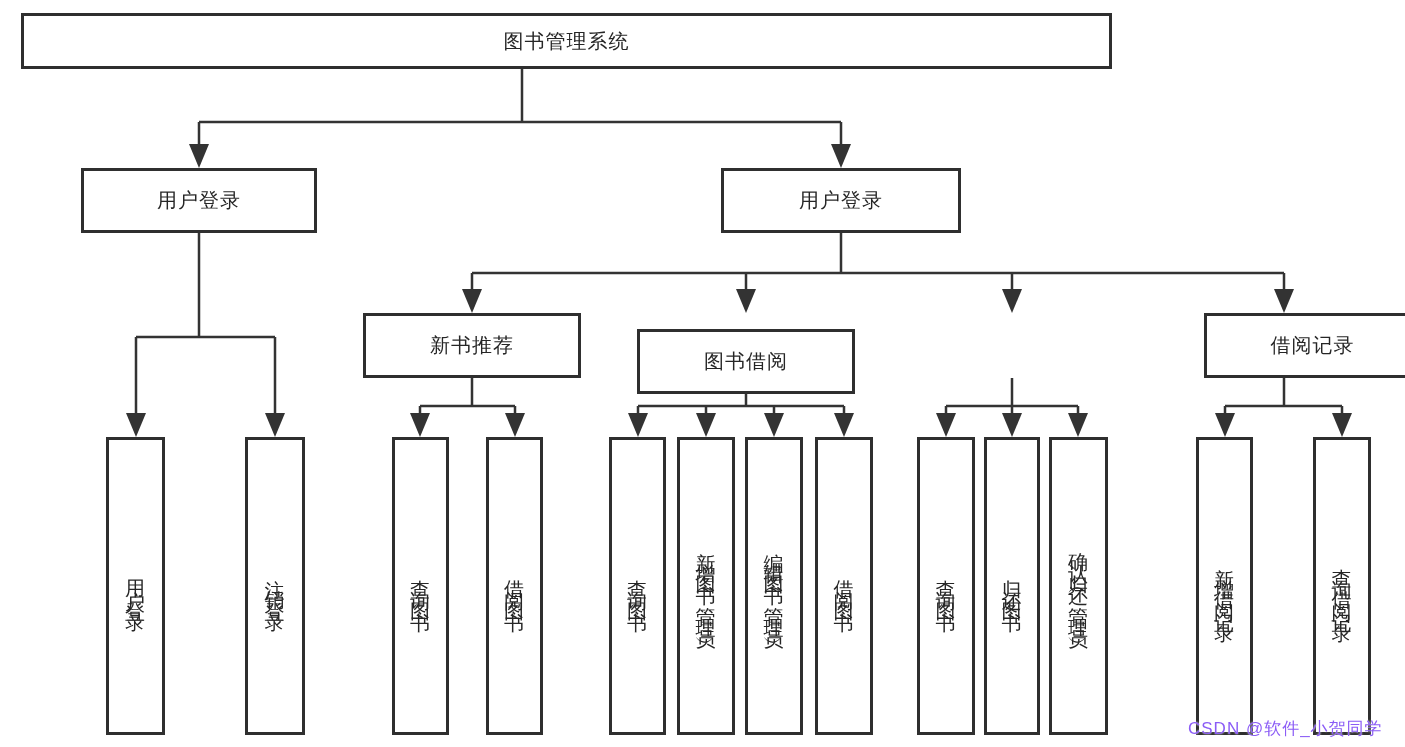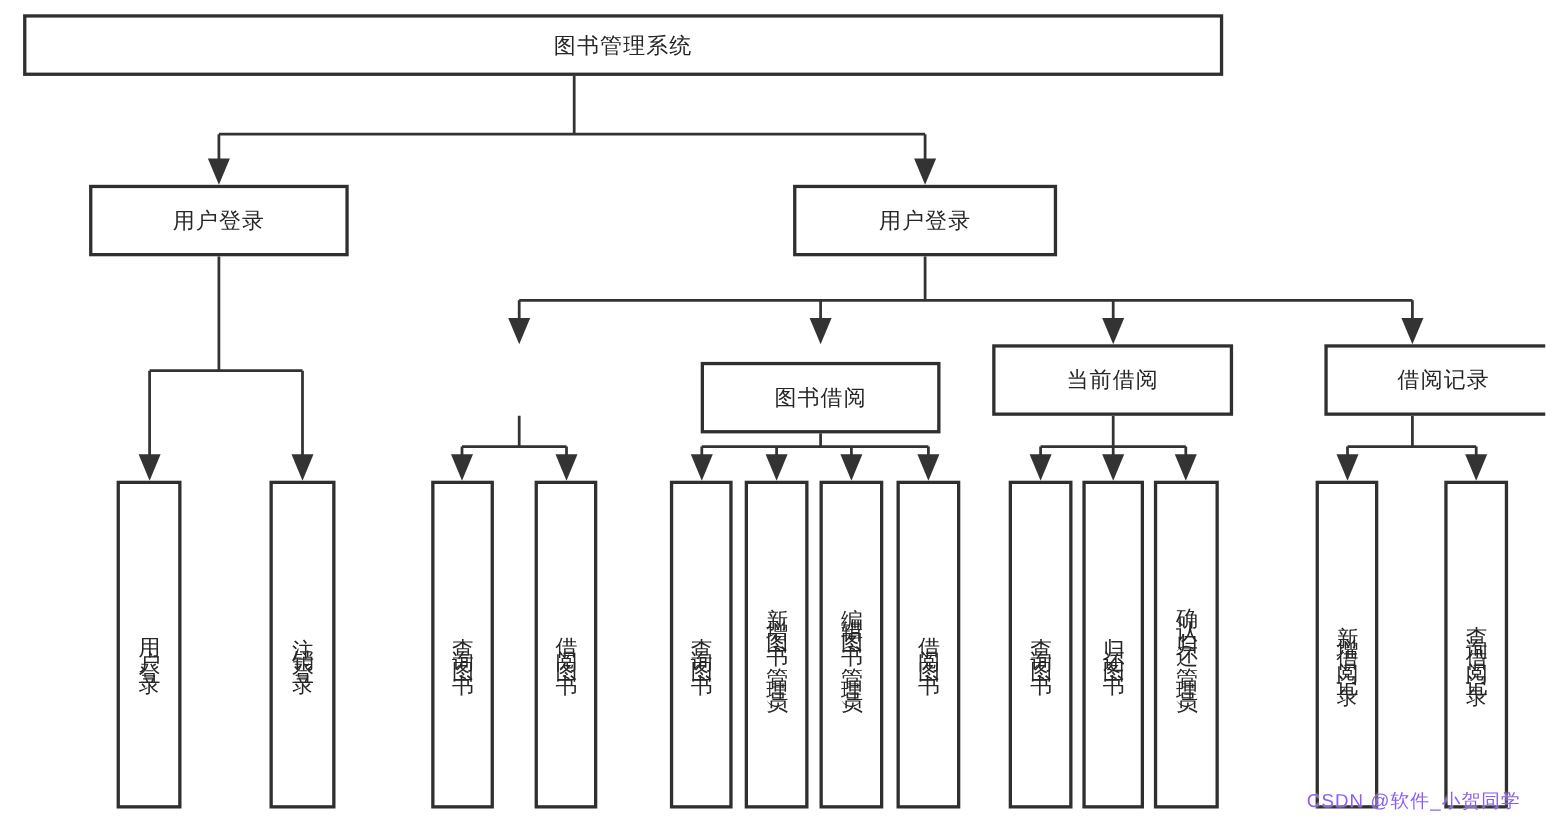--- a/index.html
+++ b/index.html
@@ -108,25 +108,25 @@
     <span>图书管理系统</span>
   </div>
 
   <div class="hbox" style="left:81px; top:168px; width:236px; height:65px;">
     <span>用户登录</span>
   </div>
   <div class="hbox" style="left:721px; top:168px; width:240px; height:65px;">
     <span>用户登录</span>
   </div>
 
+  <div class="hbox" style="left:363px; top:313px; width:218px; height:65px;">
+    <span>新书推荐</span>
+  </div>
   <div class="hbox" style="left:637px; top:313px; width:218px; height:65px;margin-top:16px;">
     <span>图书借阅</span>
-  </div>
-  <div class="hbox" style="left:902px; top:313px; width:219px; height:65px;">
-    <span>当前借阅</span>
   </div>
   <div class="hbox" style="left:1204px; top:313px; width:217px; height:65px;">
     <span>借阅记录</span>
   </div>
 
   <div class="vbox" style="left:106px; top:437px; width:59px; height:298px;">
     <span>用户登录</span>
   </div>
   <div class="vbox" style="left:245px; top:437px; width:60px; height:298px;">
     <span>注销登录</span>

